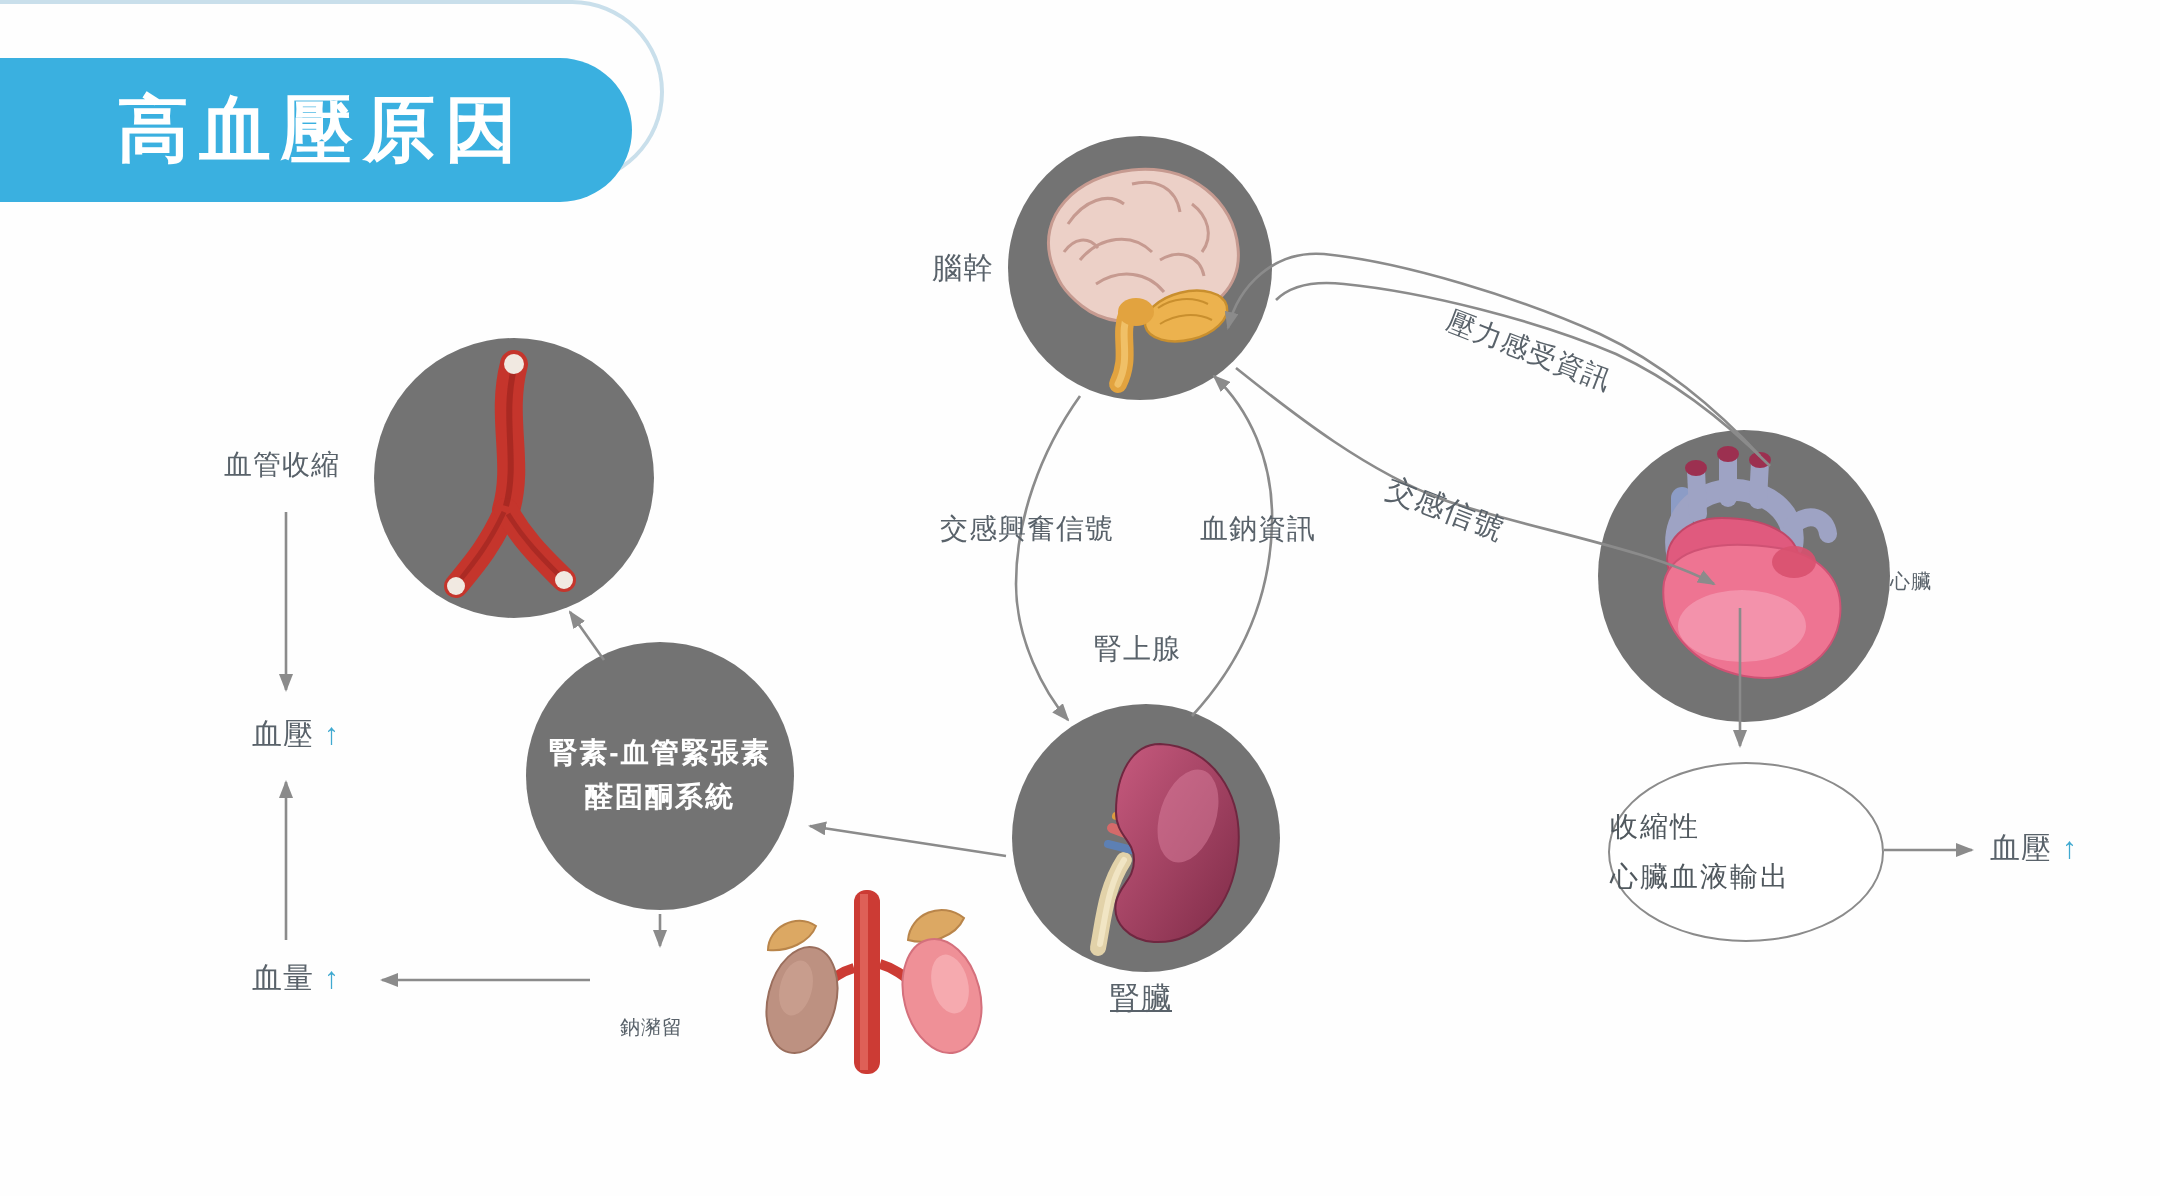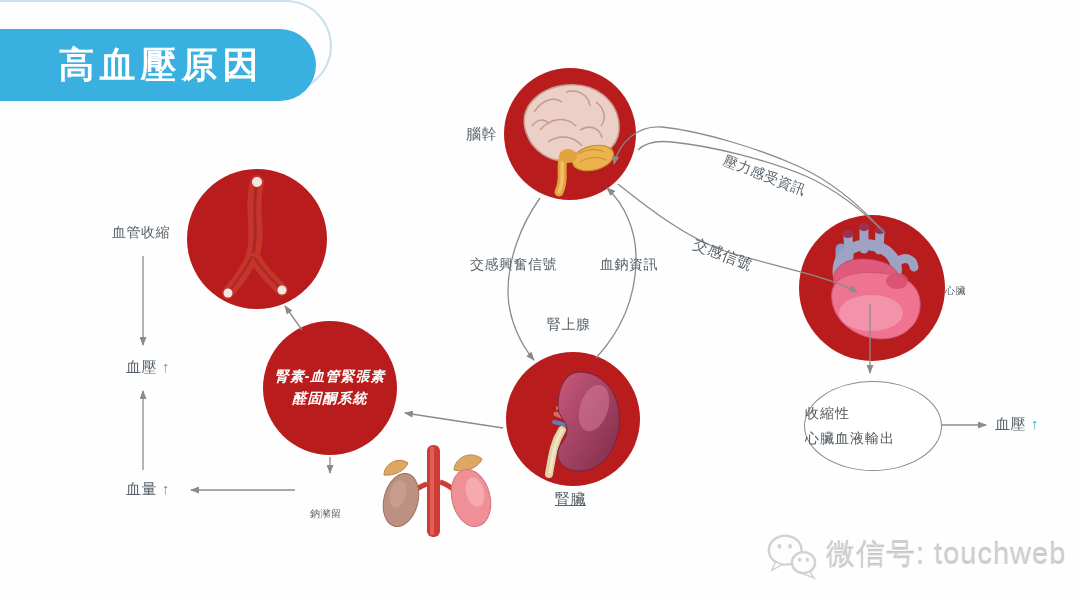--- a/index.html
+++ b/index.html
@@ -5,21 +5,21 @@
   html,body{margin:0;padding:0;background:#ffffff;}
   .canvas{position:relative;width:1080px;height:598px;background:#fefefe;overflow:hidden;
           font-family:"Liberation Sans","DejaVu Sans",sans-serif;}
   
   .title-outline{position:absolute;left:0;top:20;width:330px;height:88px;
     border:2px solid #c9dfeb;border-left:none;border-radius:0 48px 48px 0;}
   .title-pill{position:absolute;left:0;top:29px;width:316px;height:72px;background:#3ab0e0;
     border-radius:0 38px 38px 0;display:flex;align-items:center;justify-content:center;}
   .title-pill span{color:#ffffff;font-size:36px;font-weight:bold;letter-spacing:5px;padding-left:6px;}
   
-  .circle{position:absolute;border-radius:50%;background:#b91c1c;font-style:italic;}
+  .circle{position:absolute;border-radius:50%;background:#737373;}
   .circle svg{position:absolute;left:0;top:0;width:100%;height:100%;}
   #brain-circle{left:504px;top:68px;width:132px;height:132px;}
   #heart-circle{left:799px;top:215px;width:146px;height:146px;}
   #vessel-circle{left:187px;top:169px;width:140px;height:140px;}
   #kidney-circle{left:506px;top:352px;width:134px;height:134px;}
   #raas-circle{left:263px;top:321px;width:134px;height:134px;display:flex;flex-direction:column;
     align-items:center;justify-content:center;gap:4px;}
   #raas-circle span{color:#ffffff;font-size:14px;font-weight:600;letter-spacing:1px;}
   
   .lab{position:absolute;color:#59626a;font-size:14px;letter-spacing:0.5px;white-space:nowrap;}
@@ -180,27 +180,14 @@
   <div class="lab" style="left:126px;top:358px;font-size:15px;">
     <span>血壓</span><span class="uparr">↑</span>
   </div>
   <div class="lab" style="left:126px;top:480px;font-size:15px;">
     <span>血量</span><span class="uparr">↑</span>
   </div>
   <div class="lab" style="left:995px;top:415px;font-size:15px;">
     <span>血壓</span><span class="uparr">↑</span>
   </div>
 
-  <div class="watermark">
-    <svg width="54" height="50" viewBox="0 0 56 50">
-      <ellipse cx="22" cy="20" rx="17" ry="15" fill="#fdfdfd" stroke="#d2d2d2" stroke-width="2.5"></ellipse>
-      <path d="M12,32 L8,41 L19,35 Z" fill="#fdfdfd" stroke="#d2d2d2" stroke-width="1.5"></path>
-      <ellipse cx="16" cy="16" rx="2" ry="2.5" fill="#d2d2d2"></ellipse>
-      <ellipse cx="27" cy="16" rx="2" ry="2.5" fill="#d2d2d2"></ellipse>
-      <ellipse cx="41" cy="33" rx="12" ry="11" fill="#fdfdfd" stroke="#d2d2d2" stroke-width="2.5"></ellipse>
-      <path d="M47,42 L52,49 L42,45 Z" fill="#fdfdfd" stroke="#d2d2d2" stroke-width="1.5"></path>
-      <ellipse cx="37" cy="30" rx="1.8" ry="2.2" fill="#d2d2d2"></ellipse>
-      <ellipse cx="45" cy="30" rx="1.8" ry="2.2" fill="#d2d2d2"></ellipse>
-    </svg>
-    <span class="wtext">微信号: touchweb</span>
-  </div>
 
 </div>
 
 </body></html>

